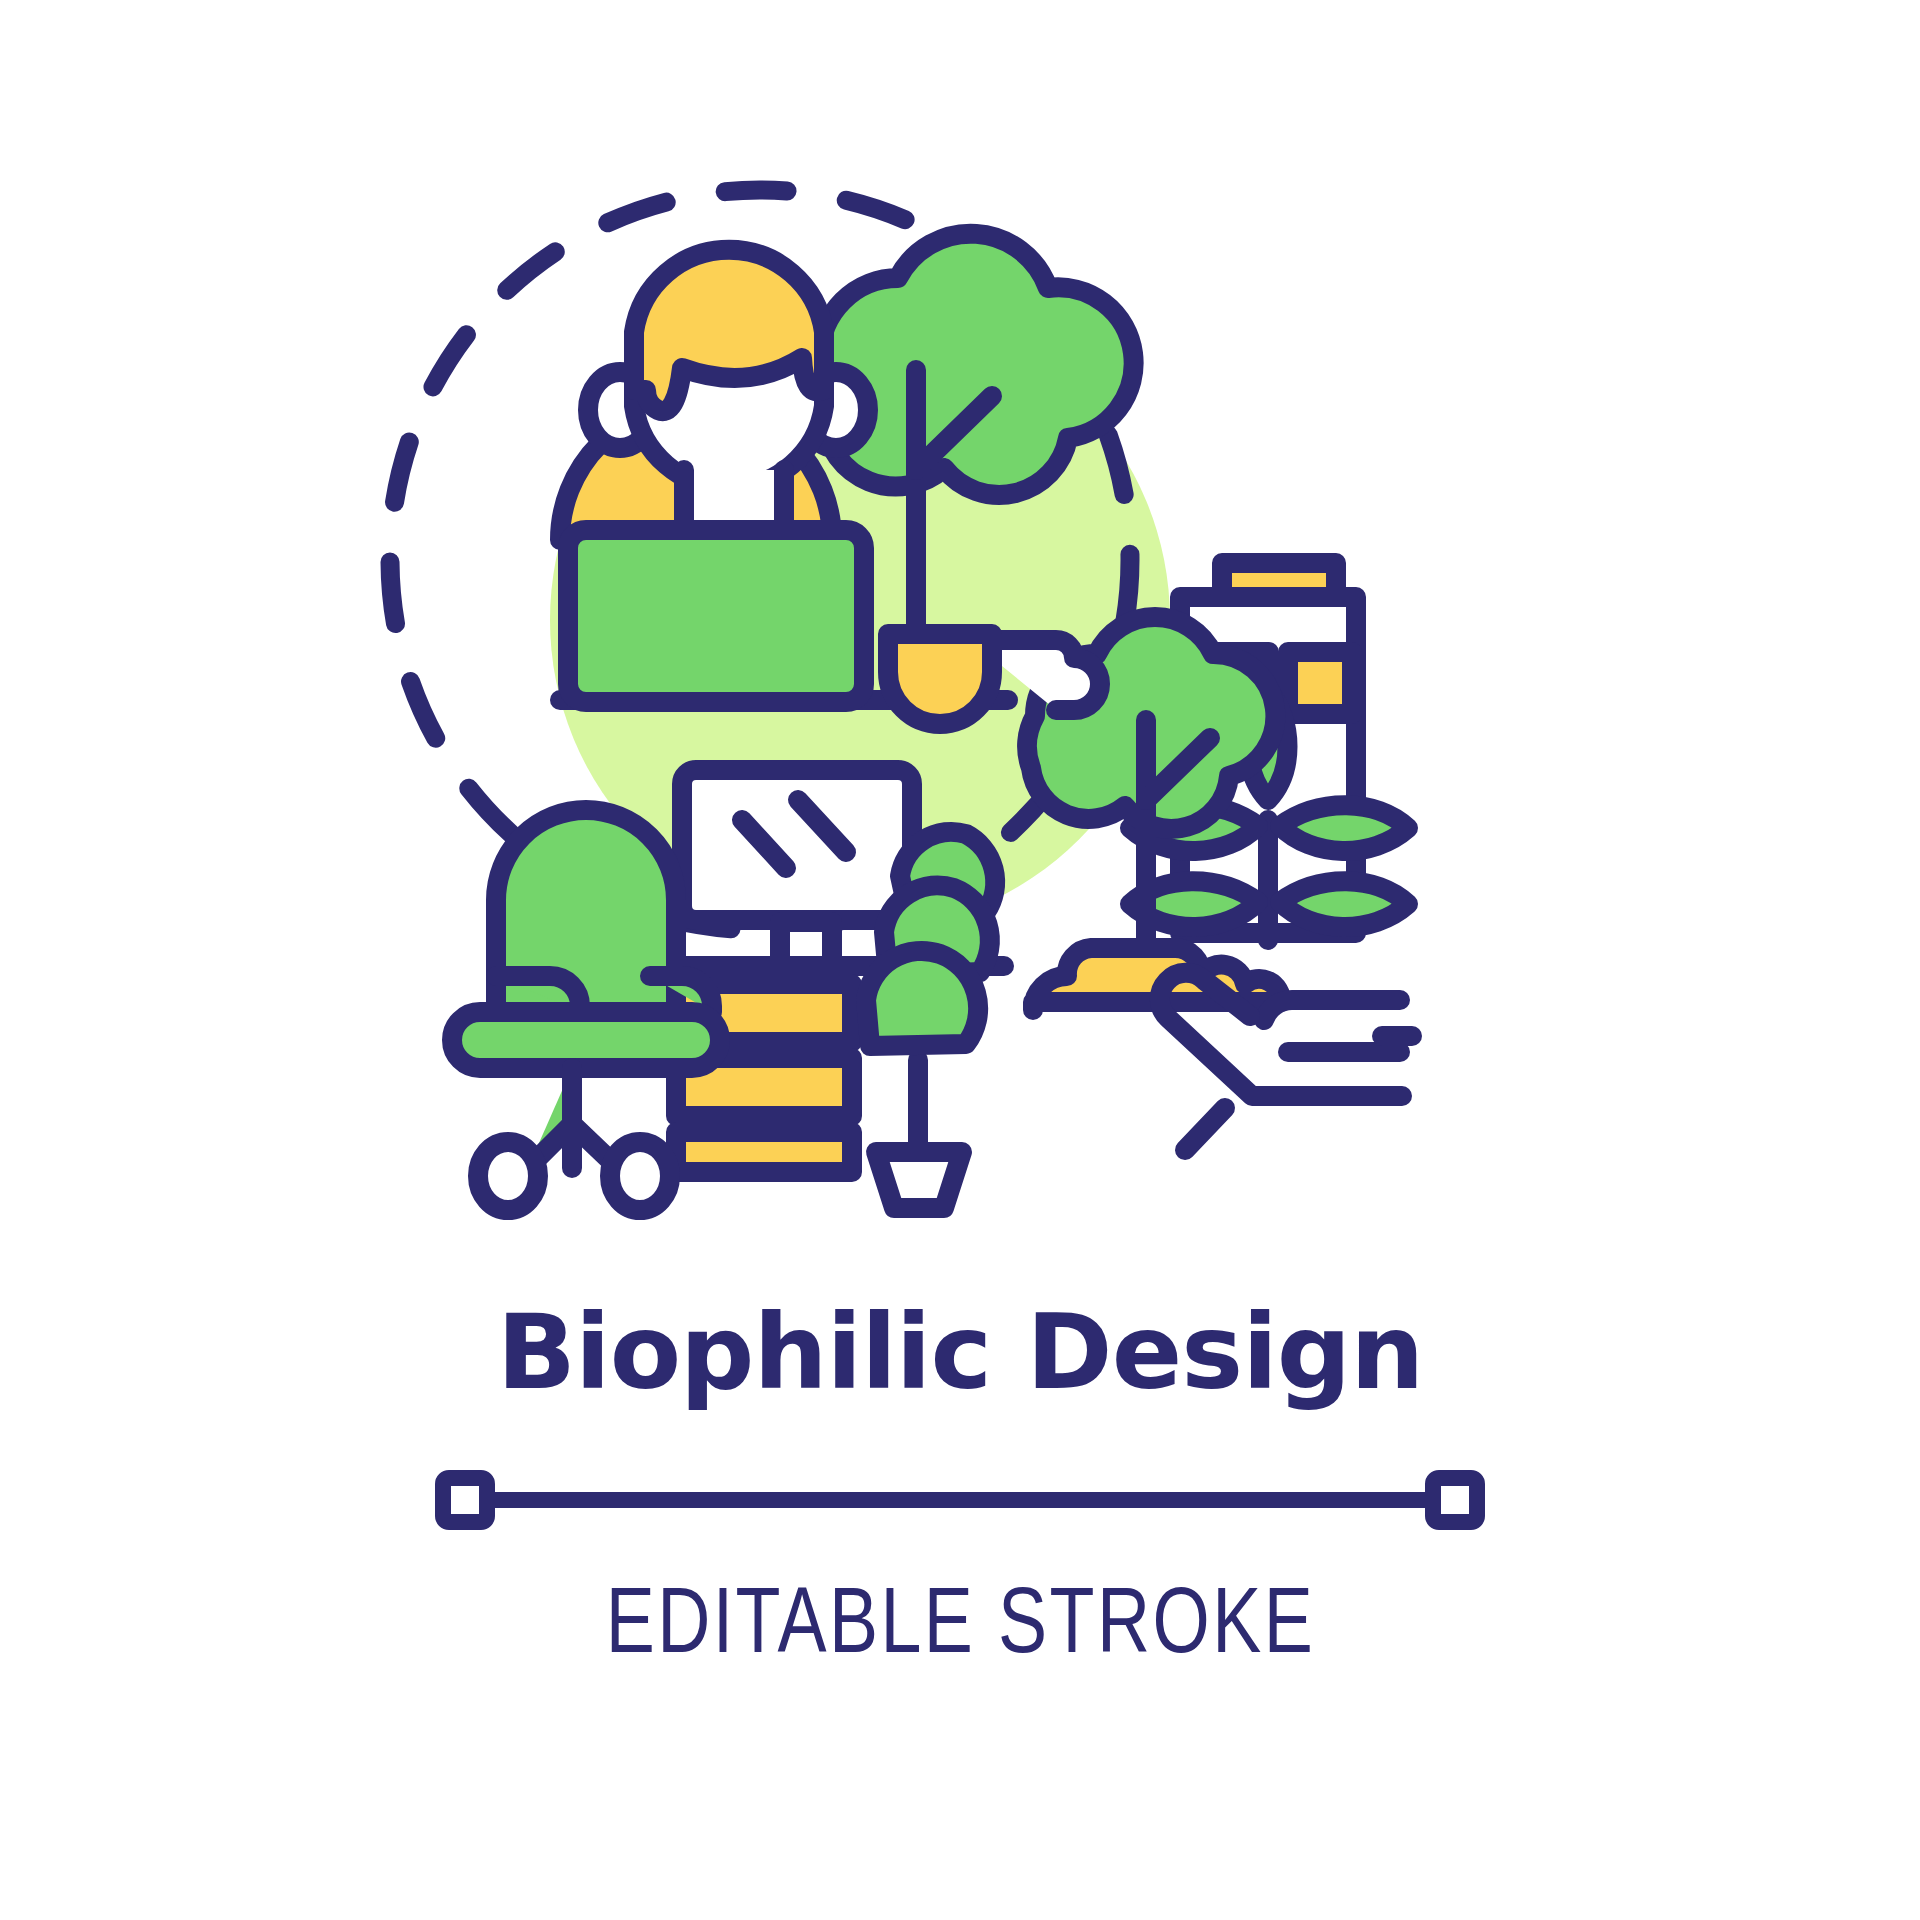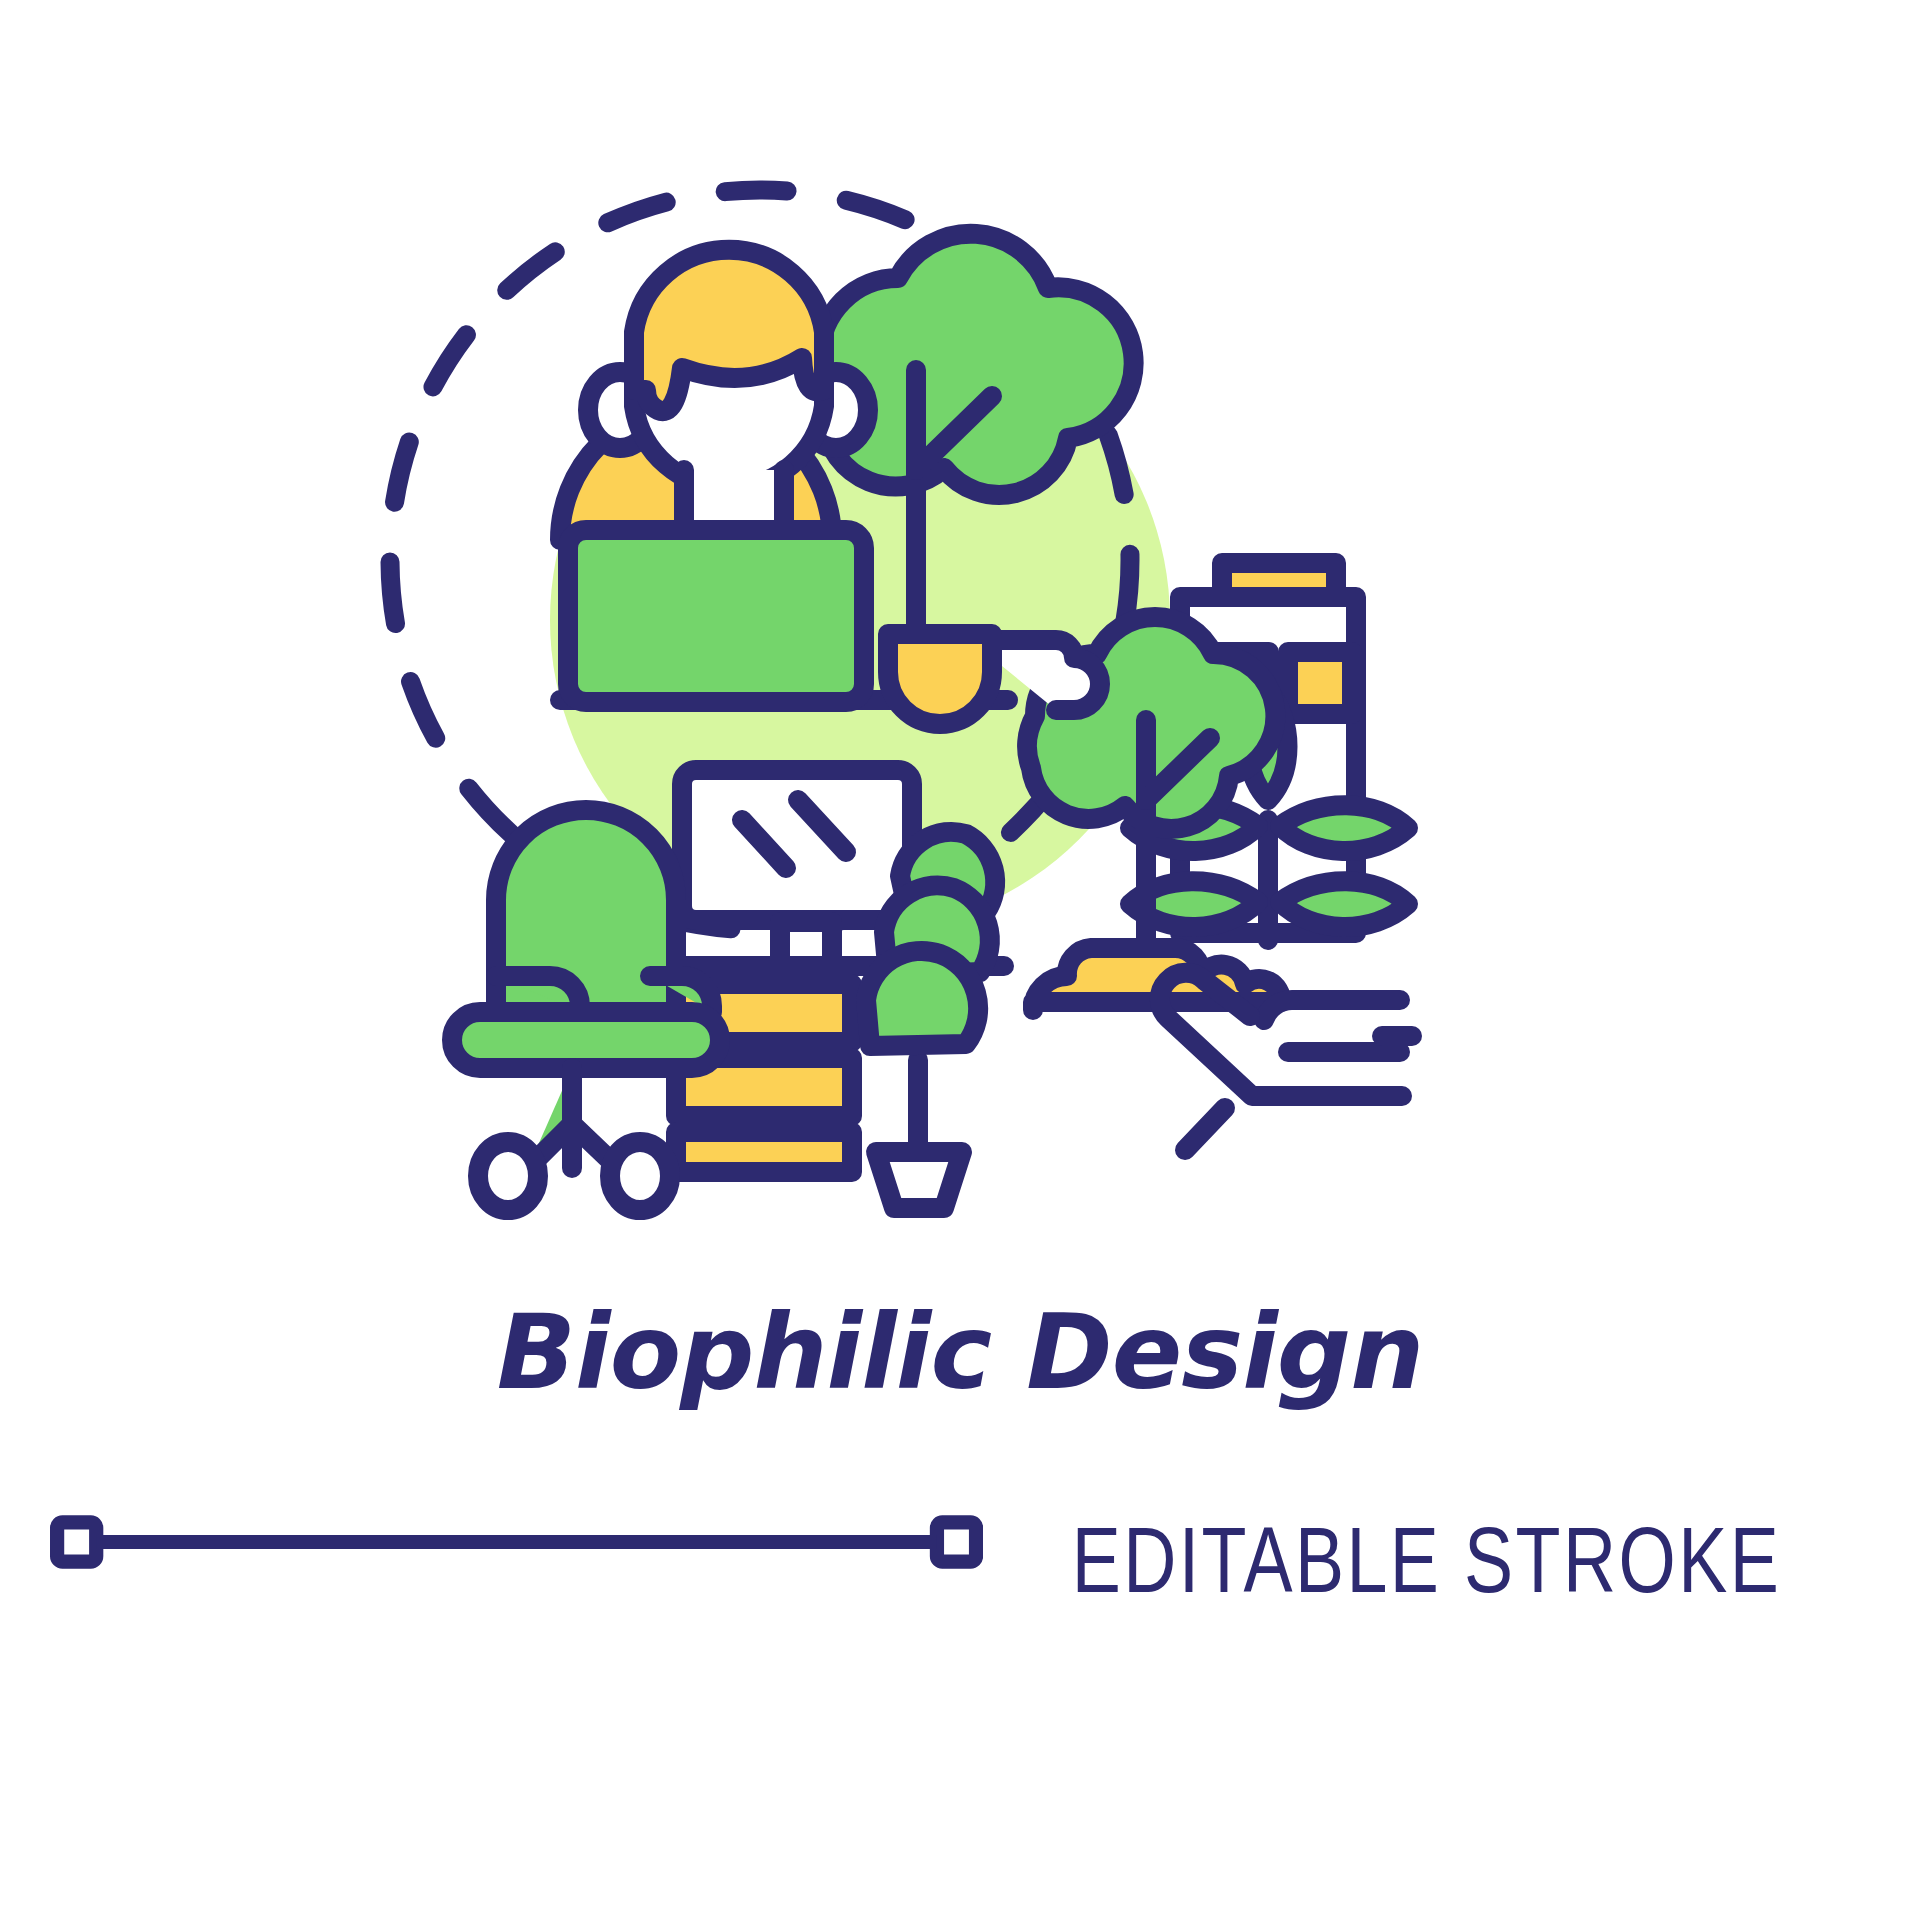--- a/index.html
+++ b/index.html
@@ -35,27 +35,26 @@
   .concept-title {
     margin: 0;
     font-family: "DejaVu Sans", sans-serif;
     font-weight: bold;
     font-size: 104px;
     letter-spacing: -1px;
     color: #2D2A70;
     line-height: 1;
     text-align: center;
     width: 100%;
-    font-style: italic;
   }
   .stroke-note {
     width: 1820px;
     margin-top: 66px;
     display: flex;
-    flex-direction: row;
+    flex-direction: column;
     align-items: center;
   }
   .stroke-note svg { display: block; }
   .stroke-label {
     margin-top: 38px;
     font-family: "Liberation Sans Narrow", "Liberation Sans", sans-serif;
     font-size: 92px;
     font-weight: 400;
     letter-spacing: 3px;
     color: #2D2A70;

